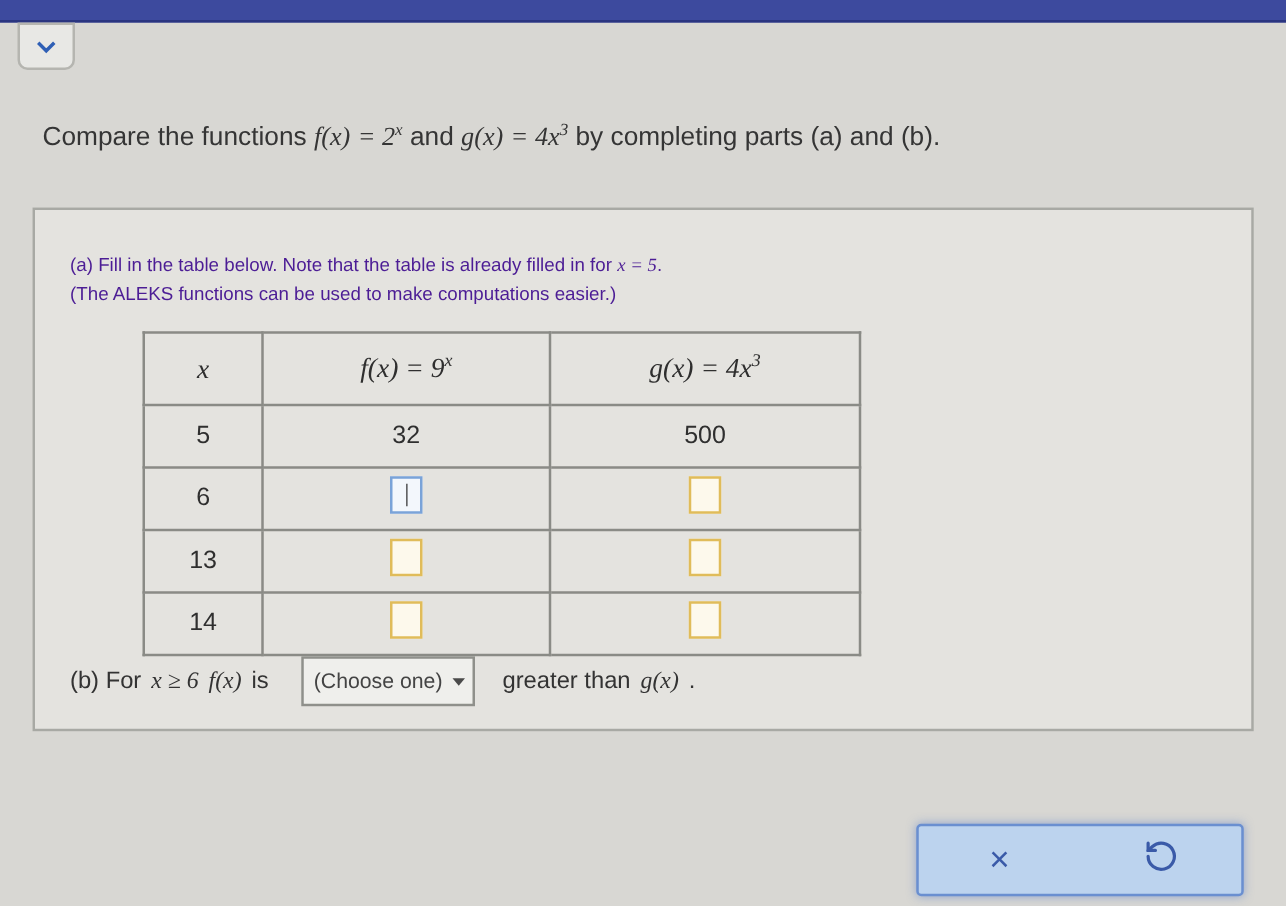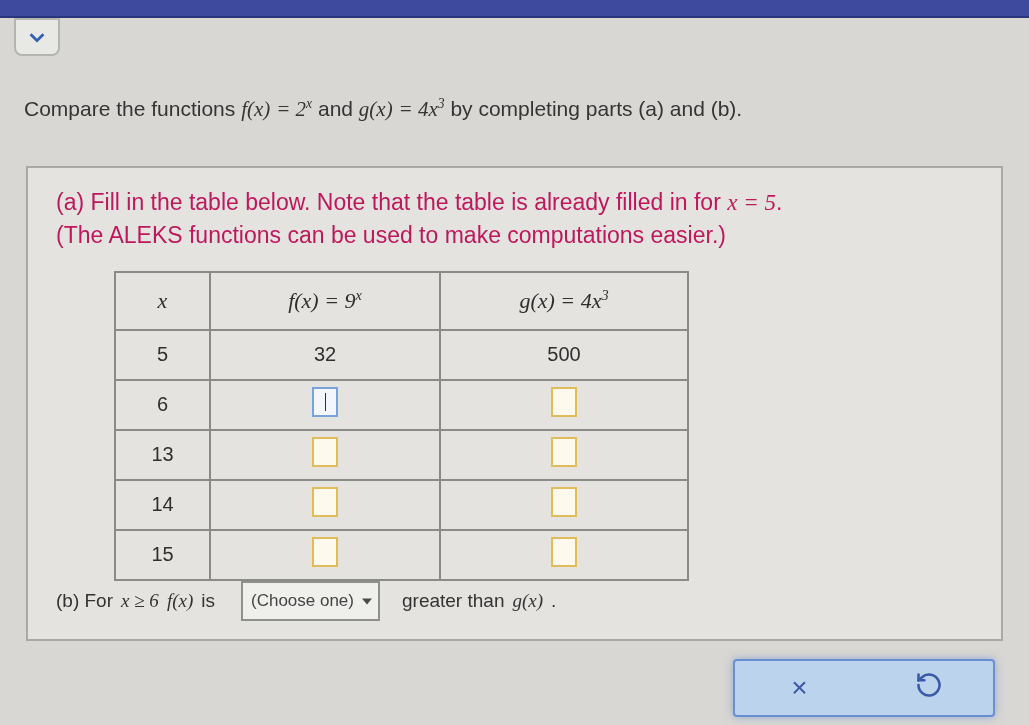--- a/index.html
+++ b/index.html
@@ -26,35 +26,36 @@
     background: #e8e8e5;
     border: 2px solid #b5b5b0;
     border-radius: 0 0 8px 8px;
     display: flex;
     align-items: center;
     justify-content: center;
     cursor: pointer;
   }
   .chevron-box svg { width: 22px; height: 22px; }
   .question-area {
-    padding: 78px 30px 10px 24px;
+    padding: 78px 30px 10px 34px;
     font-size: 21px;
     color: #353535;
   }
   .math-i { font-style: italic; font-family: 'Times New Roman', serif; }
   .content-box {
     margin: 34px 26px 0 26px;
     border: 2px solid #a8a9a4;
     background: #e4e3df;
     padding: 18px 22px 18px 28px;
   }
   .part-a-text {
-    font-size: 23px;
-    color: #be185d;
+    font-size: 15px;
+    color: #4c1d95;
     line-height: 1.45;
+    margin-top: 16px;
   }
   .tbl {
     margin: 18px 0 0 58px;
     border-collapse: collapse;
   }
   .tbl th, .tbl td {
     border: 2px solid #8a8b86;
     padding: 0;
     text-align: center;
     vertical-align: middle;
@@ -189,25 +190,20 @@
           <td class="col-f"><span class="answer-box active"></span></td>
           <td class="col-g"><span class="answer-box"></span></td>
         </tr>
         <tr>
           <td class="col-x">13</td>
           <td class="col-f"><span class="answer-box"></span></td>
           <td class="col-g"><span class="answer-box"></span></td>
         </tr>
         <tr>
           <td class="col-x">14</td>
-          <td class="col-f"><span class="answer-box"></span></td>
-          <td class="col-g"><span class="answer-box"></span></td>
-        </tr>
-        <tr>
-          <td class="col-x">15</td>
           <td class="col-f"><span class="answer-box"></span></td>
           <td class="col-g"><span class="answer-box"></span></td>
         </tr>
       </tbody>
   </table>
 
   <div class="part-b-row">
     <span>(b) For </span>
     <span class="math-i">x ≥ 6</span>
     <span class="math-i">f(x)</span>

